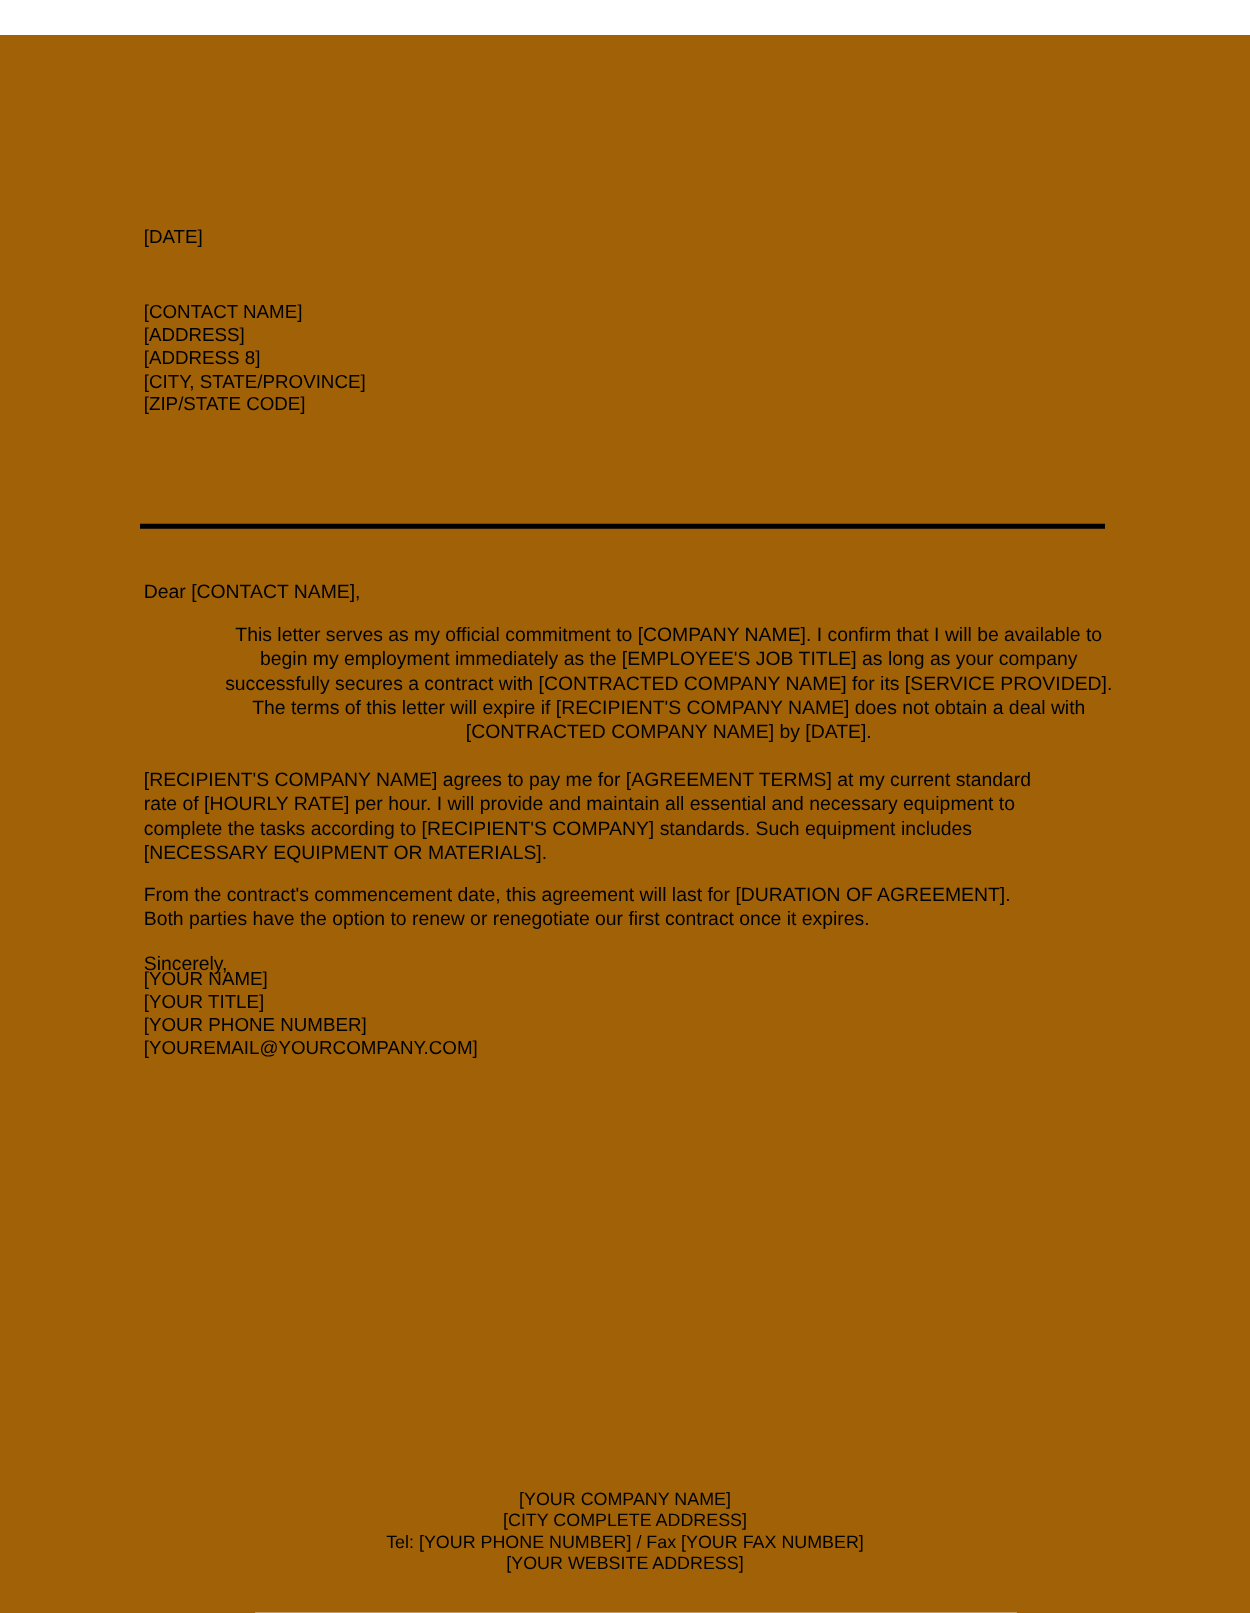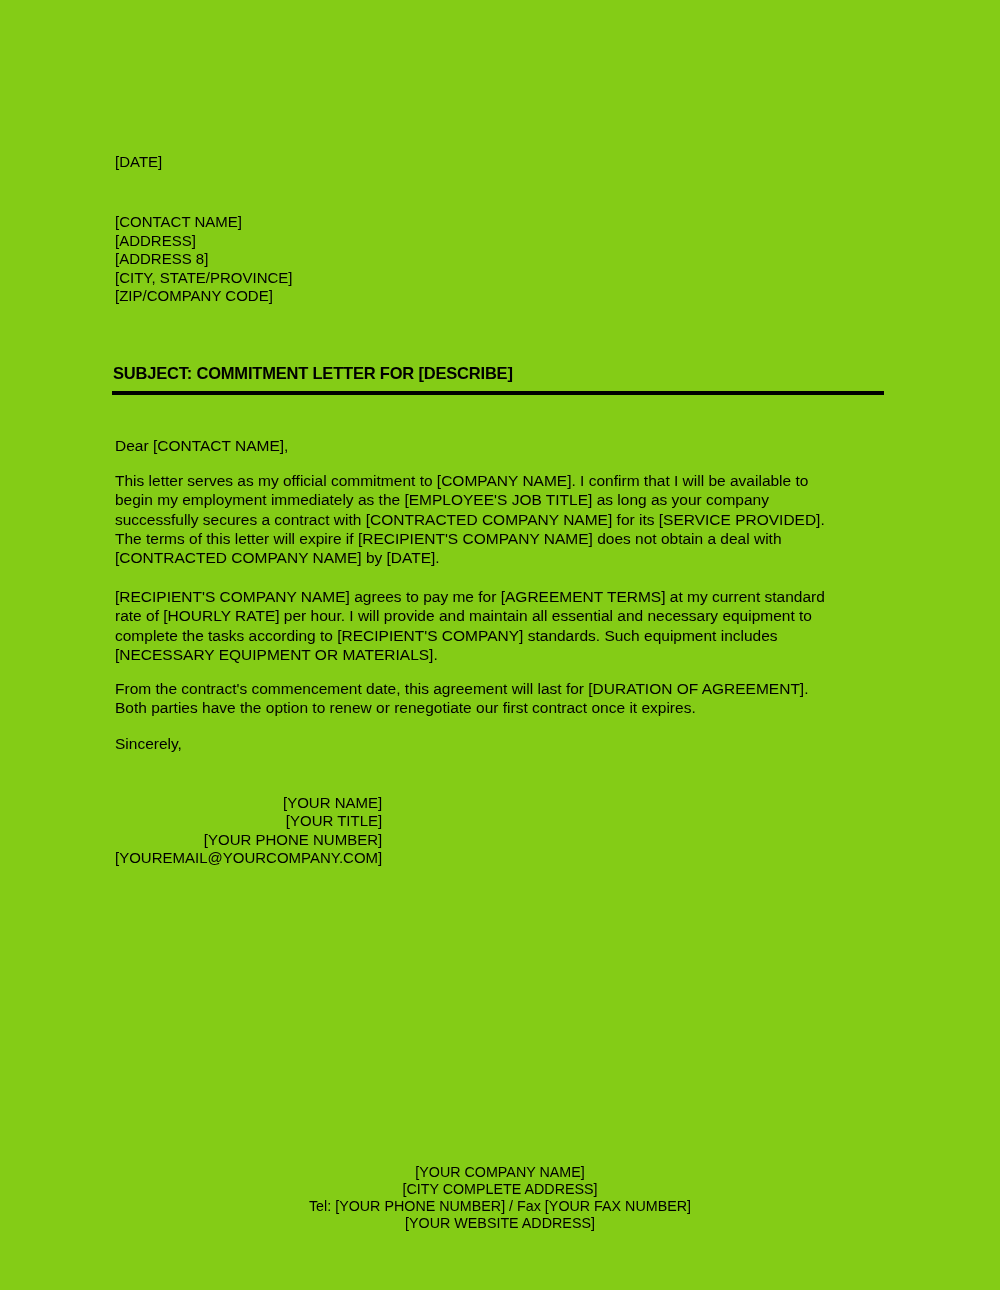--- a/index.html
+++ b/index.html
@@ -8,21 +8,22 @@
     width: 1000px;
     height: 1290px;
     position: relative;
     overflow: hidden;
     font-family: "Liberation Sans", sans-serif;
     color: #000000;
   }
   .page {
     position: absolute;
     inset: 0;
-    background: #84cc16;
+    background: #a16207;
+    margin-top: 28px;
   }
   .abs { position: absolute; }
 
   .date-line {
     top: 153px; left: 115px;
     font-size: 15px; line-height: 18.5px;
   }
   .recipient-block {
     top: 213px; left: 115px;
     font-size: 15px; line-height: 18.5px;
@@ -41,54 +42,53 @@
   }
   .salutation {
     top: 436px; left: 115px;
     font-size: 15.5px; line-height: 19.3px; text-align: right;
   }
   .para {
     left: 115px; width: 840px;
     font-size: 15.5px; line-height: 19.3px;
     white-space: pre-line;
   }
-  .para-1 { top: 471px; }
+  .para-1 { top: 471px; text-align: center; }
   .para-2 { top: 587px; }
   .para-3 { top: 679px; }
   .closing {
     top: 734px; left: 115px;
     font-size: 15.5px; line-height: 19.3px;
   }
   .signature-block {
-    top: 794px; left: 115px;
-    font-size: 15px; line-height: 18.4px; text-align: right;
+    top: 747px; left: 115px;
+    font-size: 15px; line-height: 18.4px;
   }
   .footer-block {
     top: 1164px; left: 0; right: 0;
     text-align: center;
     font-size: 14.3px; line-height: 16.9px;
   }
   .footer-company { font-weight: 400; }
 </style>
 </head>
 <body>
 
 <div class="page">
 
   <div class="abs date-line">[DATE]</div>
 
   <div class="abs recipient-block">
     <div>[CONTACT NAME]</div>
     <div>[ADDRESS]</div>
     <div>[ADDRESS 8]</div>
     <div>[CITY, STATE/PROVINCE]</div>
-    <div>[ZIP/COMPANY CODE]</div>
+    <div>[ZIP/STATE CODE]</div>
   </div>
 
-  <div class="abs subject-line">SUBJECT: COMMITMENT LETTER FOR [DESCRIBE]</div>
 
   <div class="abs subject-rule"></div>
 
   <div class="abs salutation">Dear [CONTACT NAME],</div>
 
   <div class="abs para para-1">This letter serves as my official commitment to [COMPANY NAME]. I confirm that I will be available to
 begin my employment immediately as the [EMPLOYEE'S JOB TITLE] as long as your company
 successfully secures a contract with [CONTRACTED COMPANY NAME] for its [SERVICE PROVIDED].
 The terms of this letter will expire if [RECIPIENT'S COMPANY NAME] does not obtain a deal with
 [CONTRACTED COMPANY NAME] by [DATE].</div>

